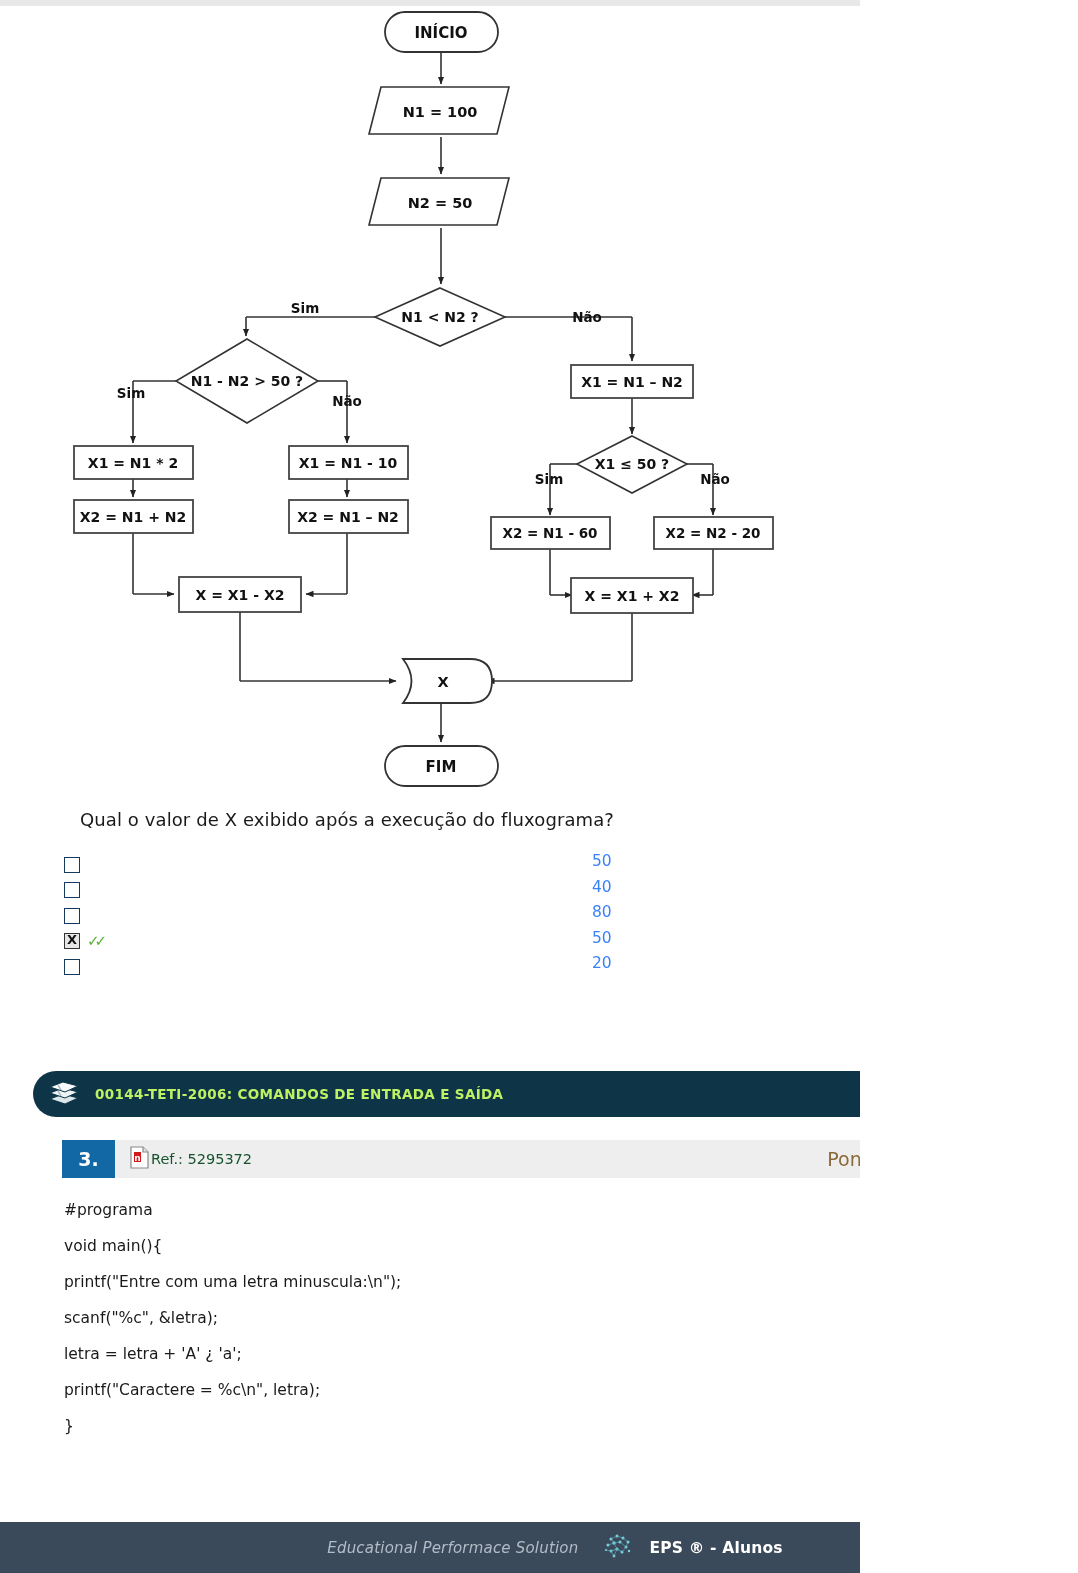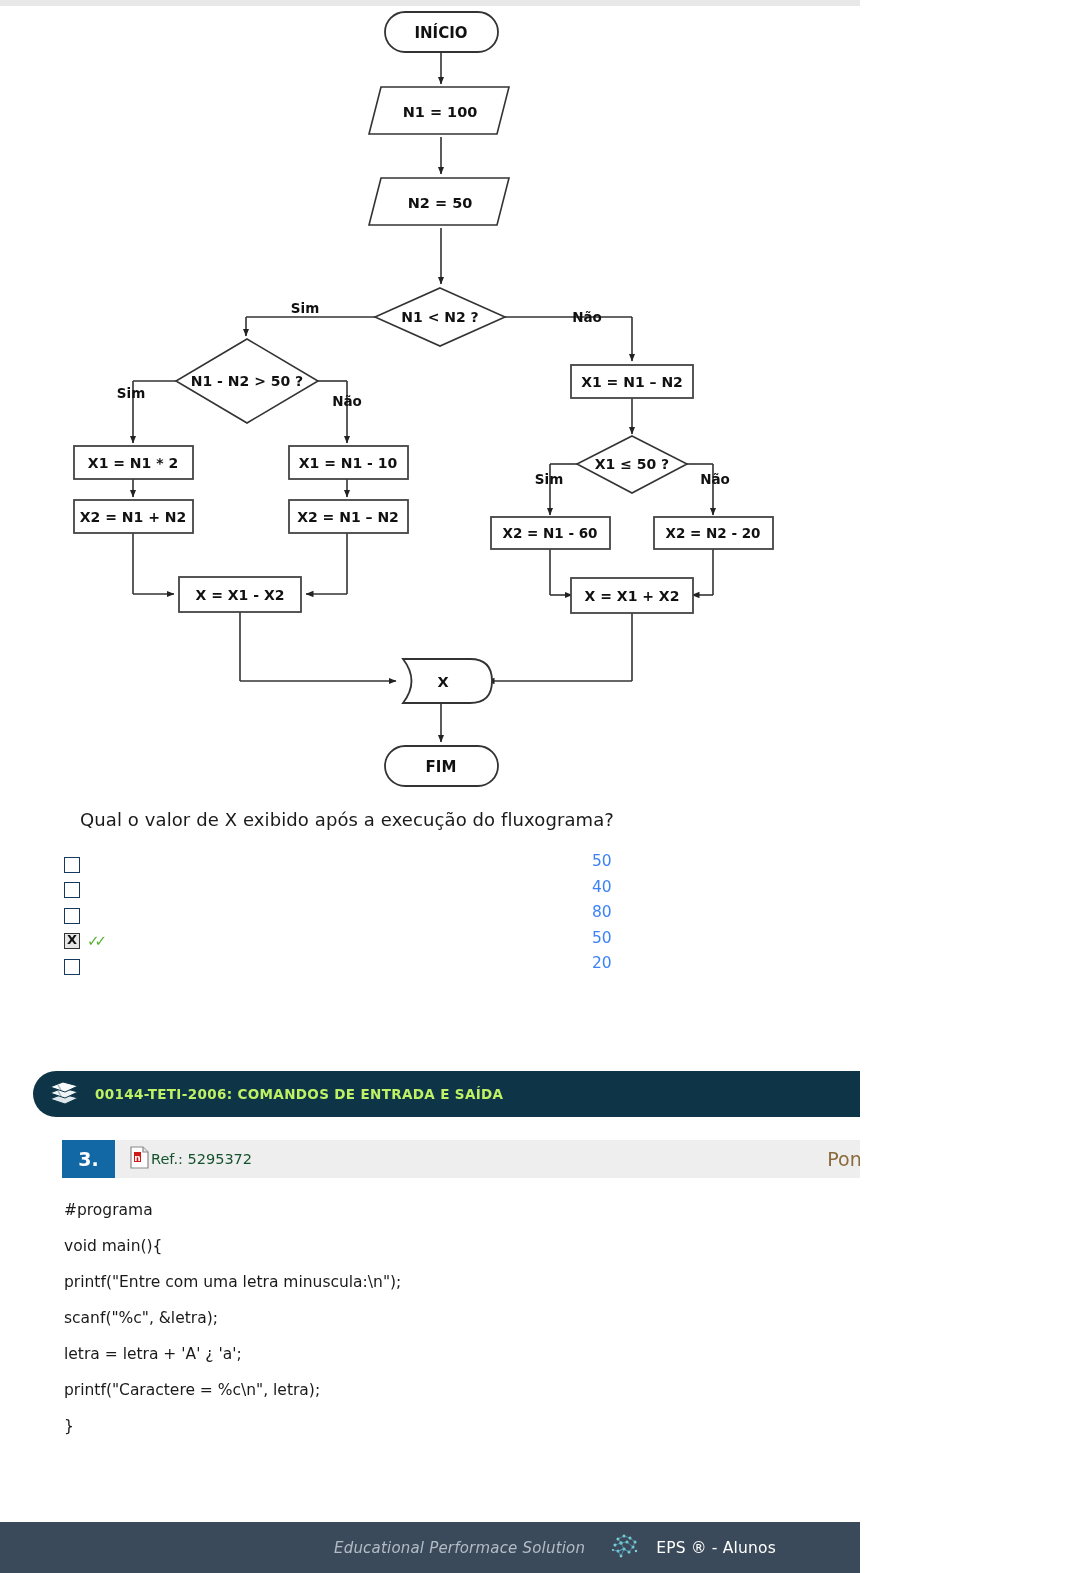--- a/index.html
+++ b/index.html
@@ -148,21 +148,21 @@
   #footer .fslogan {
     color: #b3bcc6;
     font-style: italic;
     font-size: 15px;
     letter-spacing: .2px;
   }
   #footer .brain { margin-left: 24px; flex: 0 0 auto; }
   #footer .fbrand {
     margin-left: 11px;
     color: #ffffff;
-    font-weight: normal;
+    font-weight: bold;
     font-size: 15.5px;
     letter-spacing: .2px;
   }
 </style>
 </head>
 <body>
 
 <div id="page">
 
   <div class="topstrip"></div>

